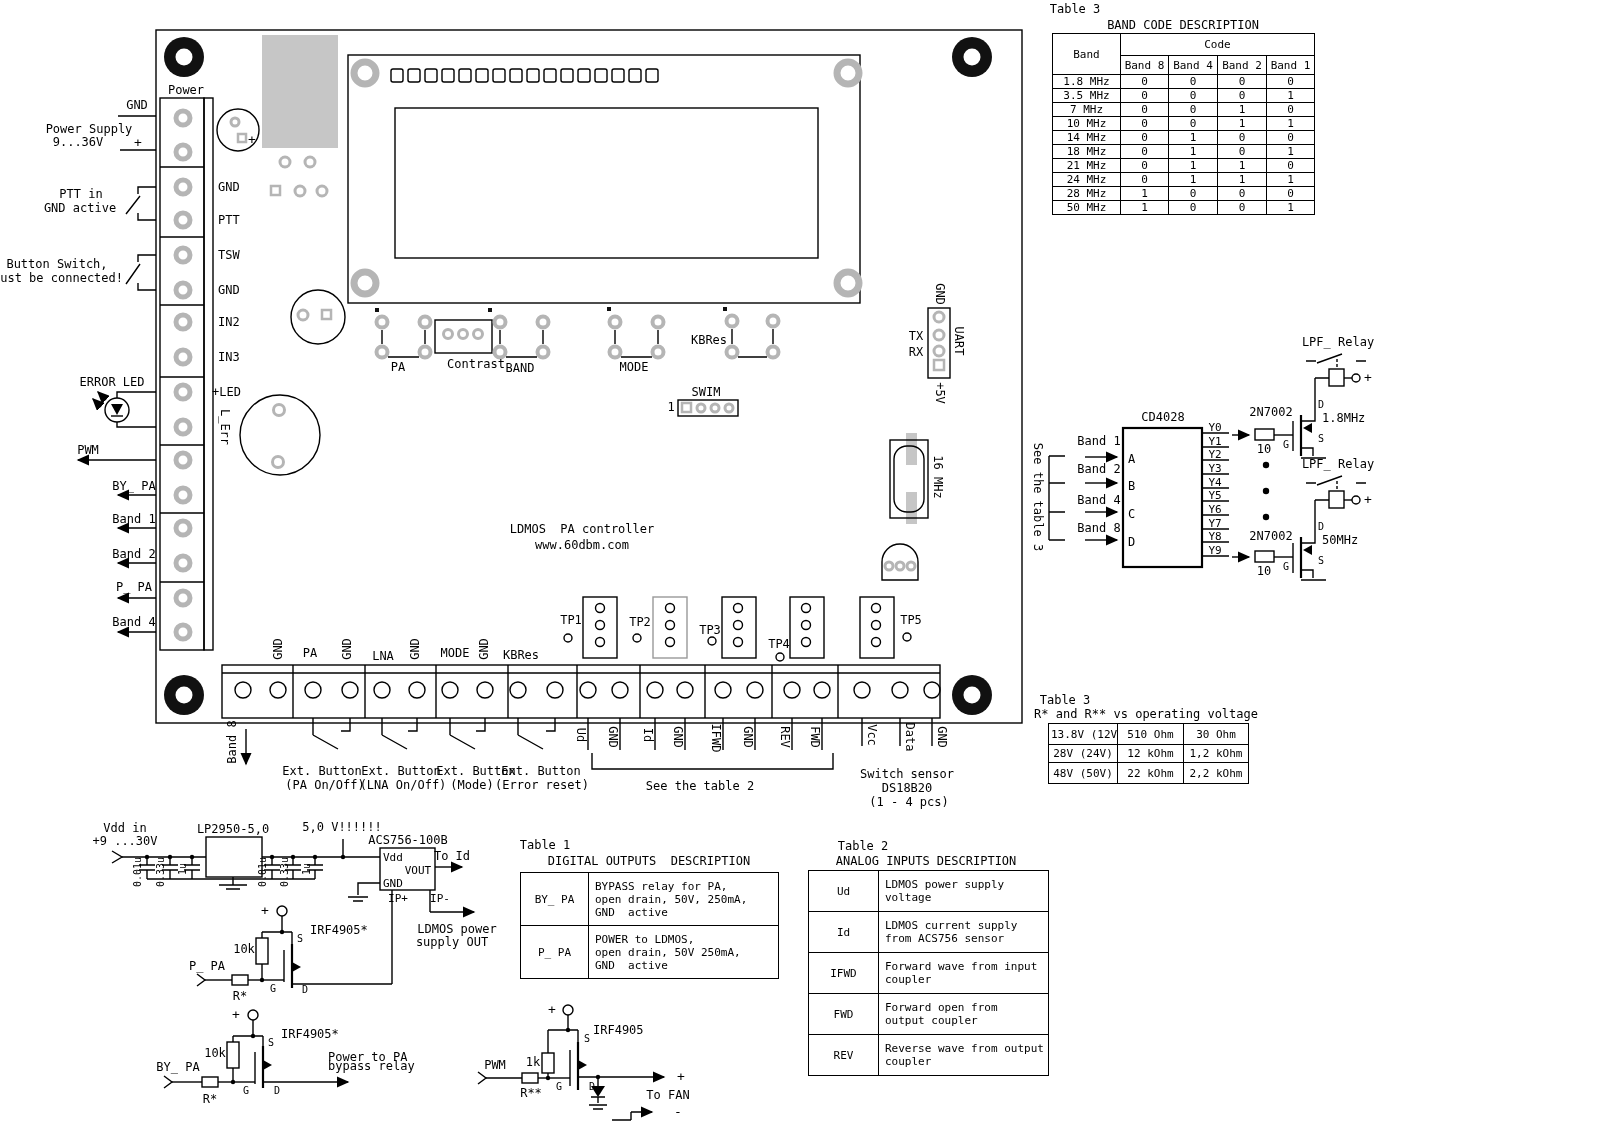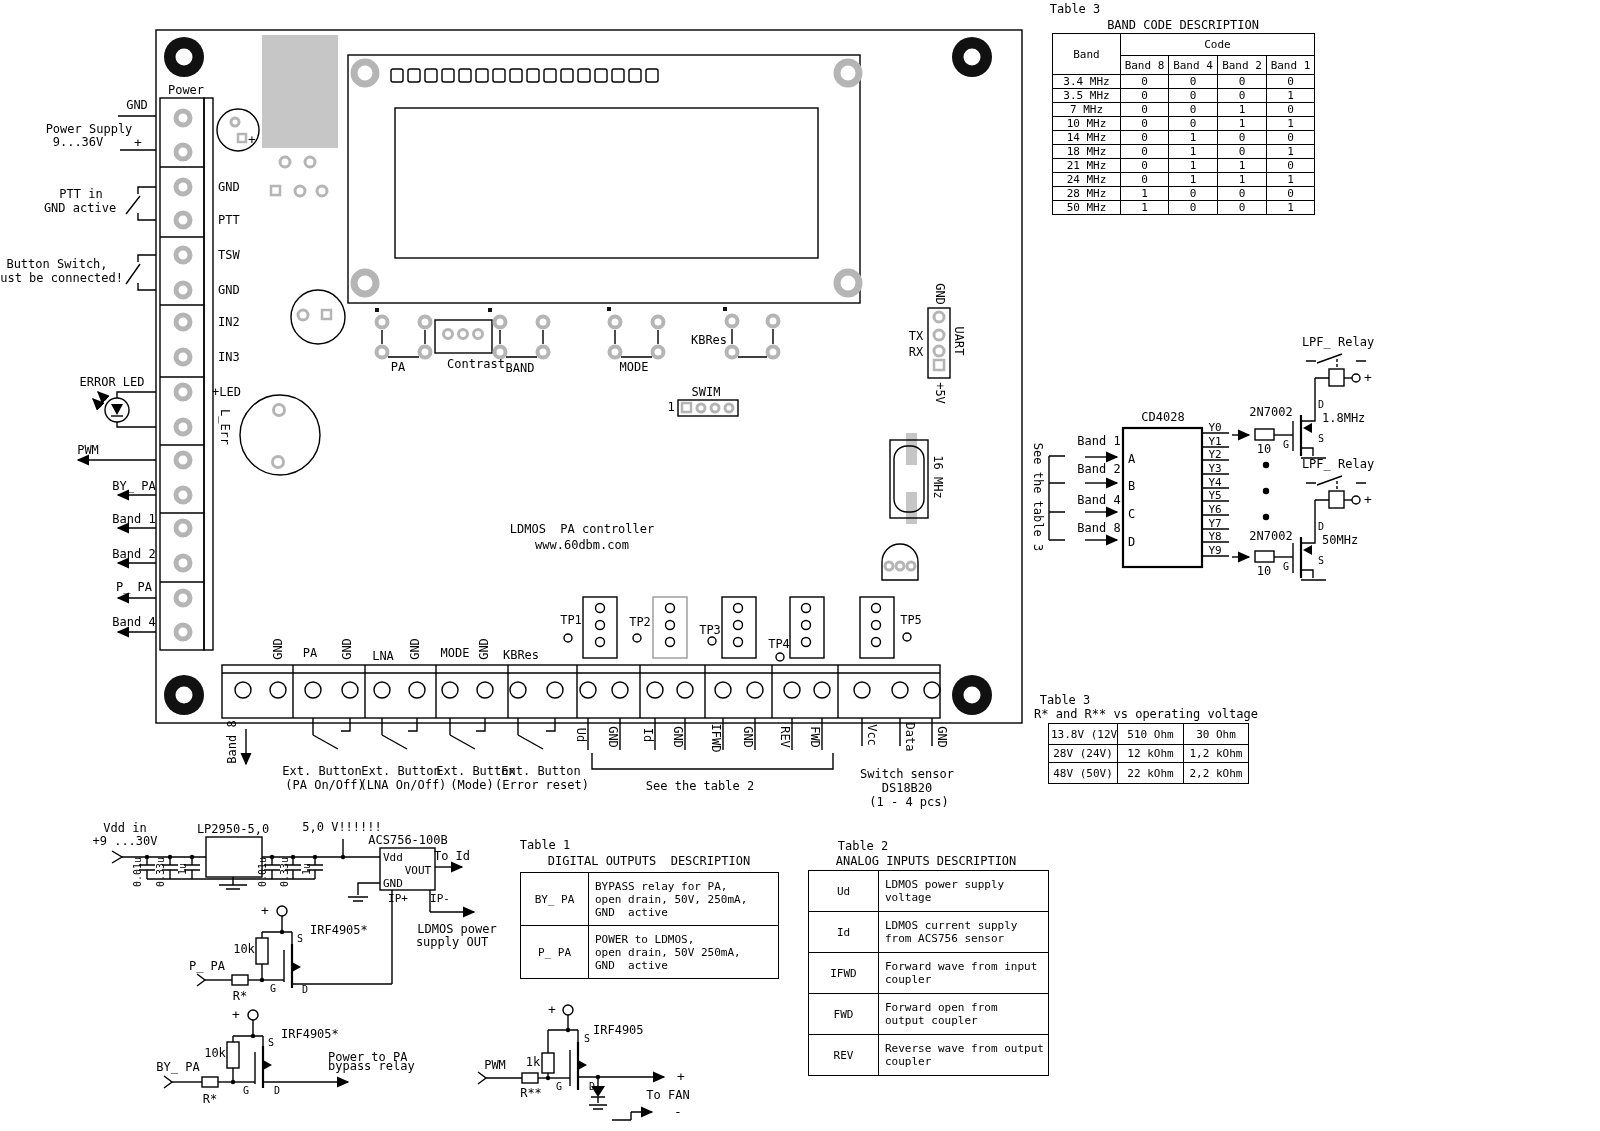--- a/index.html
+++ b/index.html
@@ -535,21 +535,21 @@
           <td rowspan="2">Band</td>
           <td colspan="4">Code</td>
         </tr>
 <tr style="height:19px">
           <td>Band 8</td>
           <td>Band 4</td>
           <td>Band 2</td>
           <td>Band 1</td>
         </tr>
 <tr style="height:14px">
-          <td>3.4 MHz</td>
+          <td>1.8 MHz</td>
           <td>0</td>
           <td>0</td>
           <td>0</td>
           <td>0</td>
         </tr>
 <tr style="height:14px">
           <td>3.5 MHz</td>
           <td>0</td>
           <td>0</td>
           <td>0</td>

